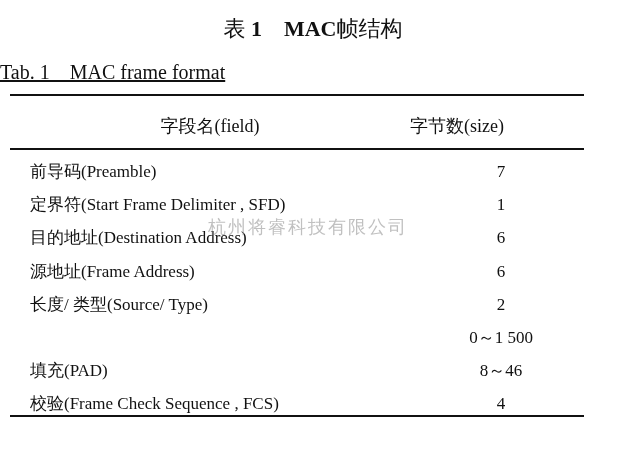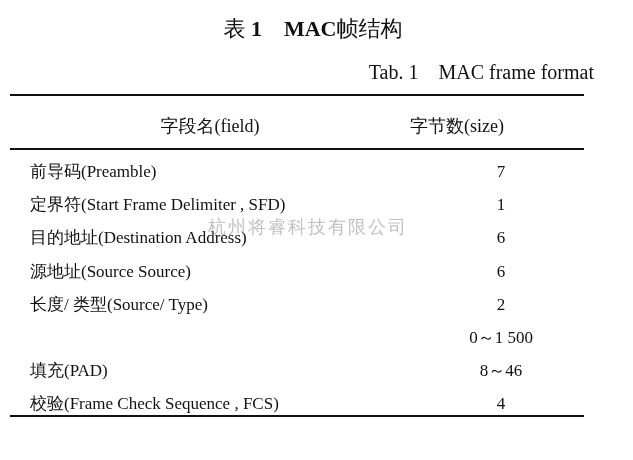--- a/index.html
+++ b/index.html
@@ -25,23 +25,24 @@
       line-height: 30px;
     }
     .title-cn .num, .title-cn .mac {
       font-weight: bold;
     }
     .title-en {
       position: absolute;
       top: 58px;
       left: 0;
       width: 594px;
-      text-align: right;
+      text-align: left;
       font-size: 20px;
       line-height: 28px;
+      text-decoration: underline;
     }
     .rule {
       position: absolute;
       left: 10px;
       width: 574px;
       background: #111111;
     }
     .rule.top { top: 94px; height: 2px; }
     .rule.mid { top: 148px; height: 2px; }
     .rule.bottom { top: 415px; height: 2px; }
@@ -132,21 +133,21 @@
   </div>
   <div class="row">
     <span class="cell-field">定界符(Start Frame Delimiter , SFD)</span>
     <span class="cell-size">1</span>
   </div>
   <div class="row">
     <span class="cell-field">目的地址(Destination Address)</span>
     <span class="cell-size">6</span>
   </div>
   <div class="row">
-    <span class="cell-field">源地址(Source Source)</span>
+    <span class="cell-field">源地址(Frame Address)</span>
     <span class="cell-size">6</span>
   </div>
   <div class="row">
     <span class="cell-field">长度/ 类型(Source/ Type)</span>
     <span class="cell-size">2</span>
   </div>
   <div class="row">
     <span class="cell-size">0～1 500</span>
   </div>
   <div class="row">

